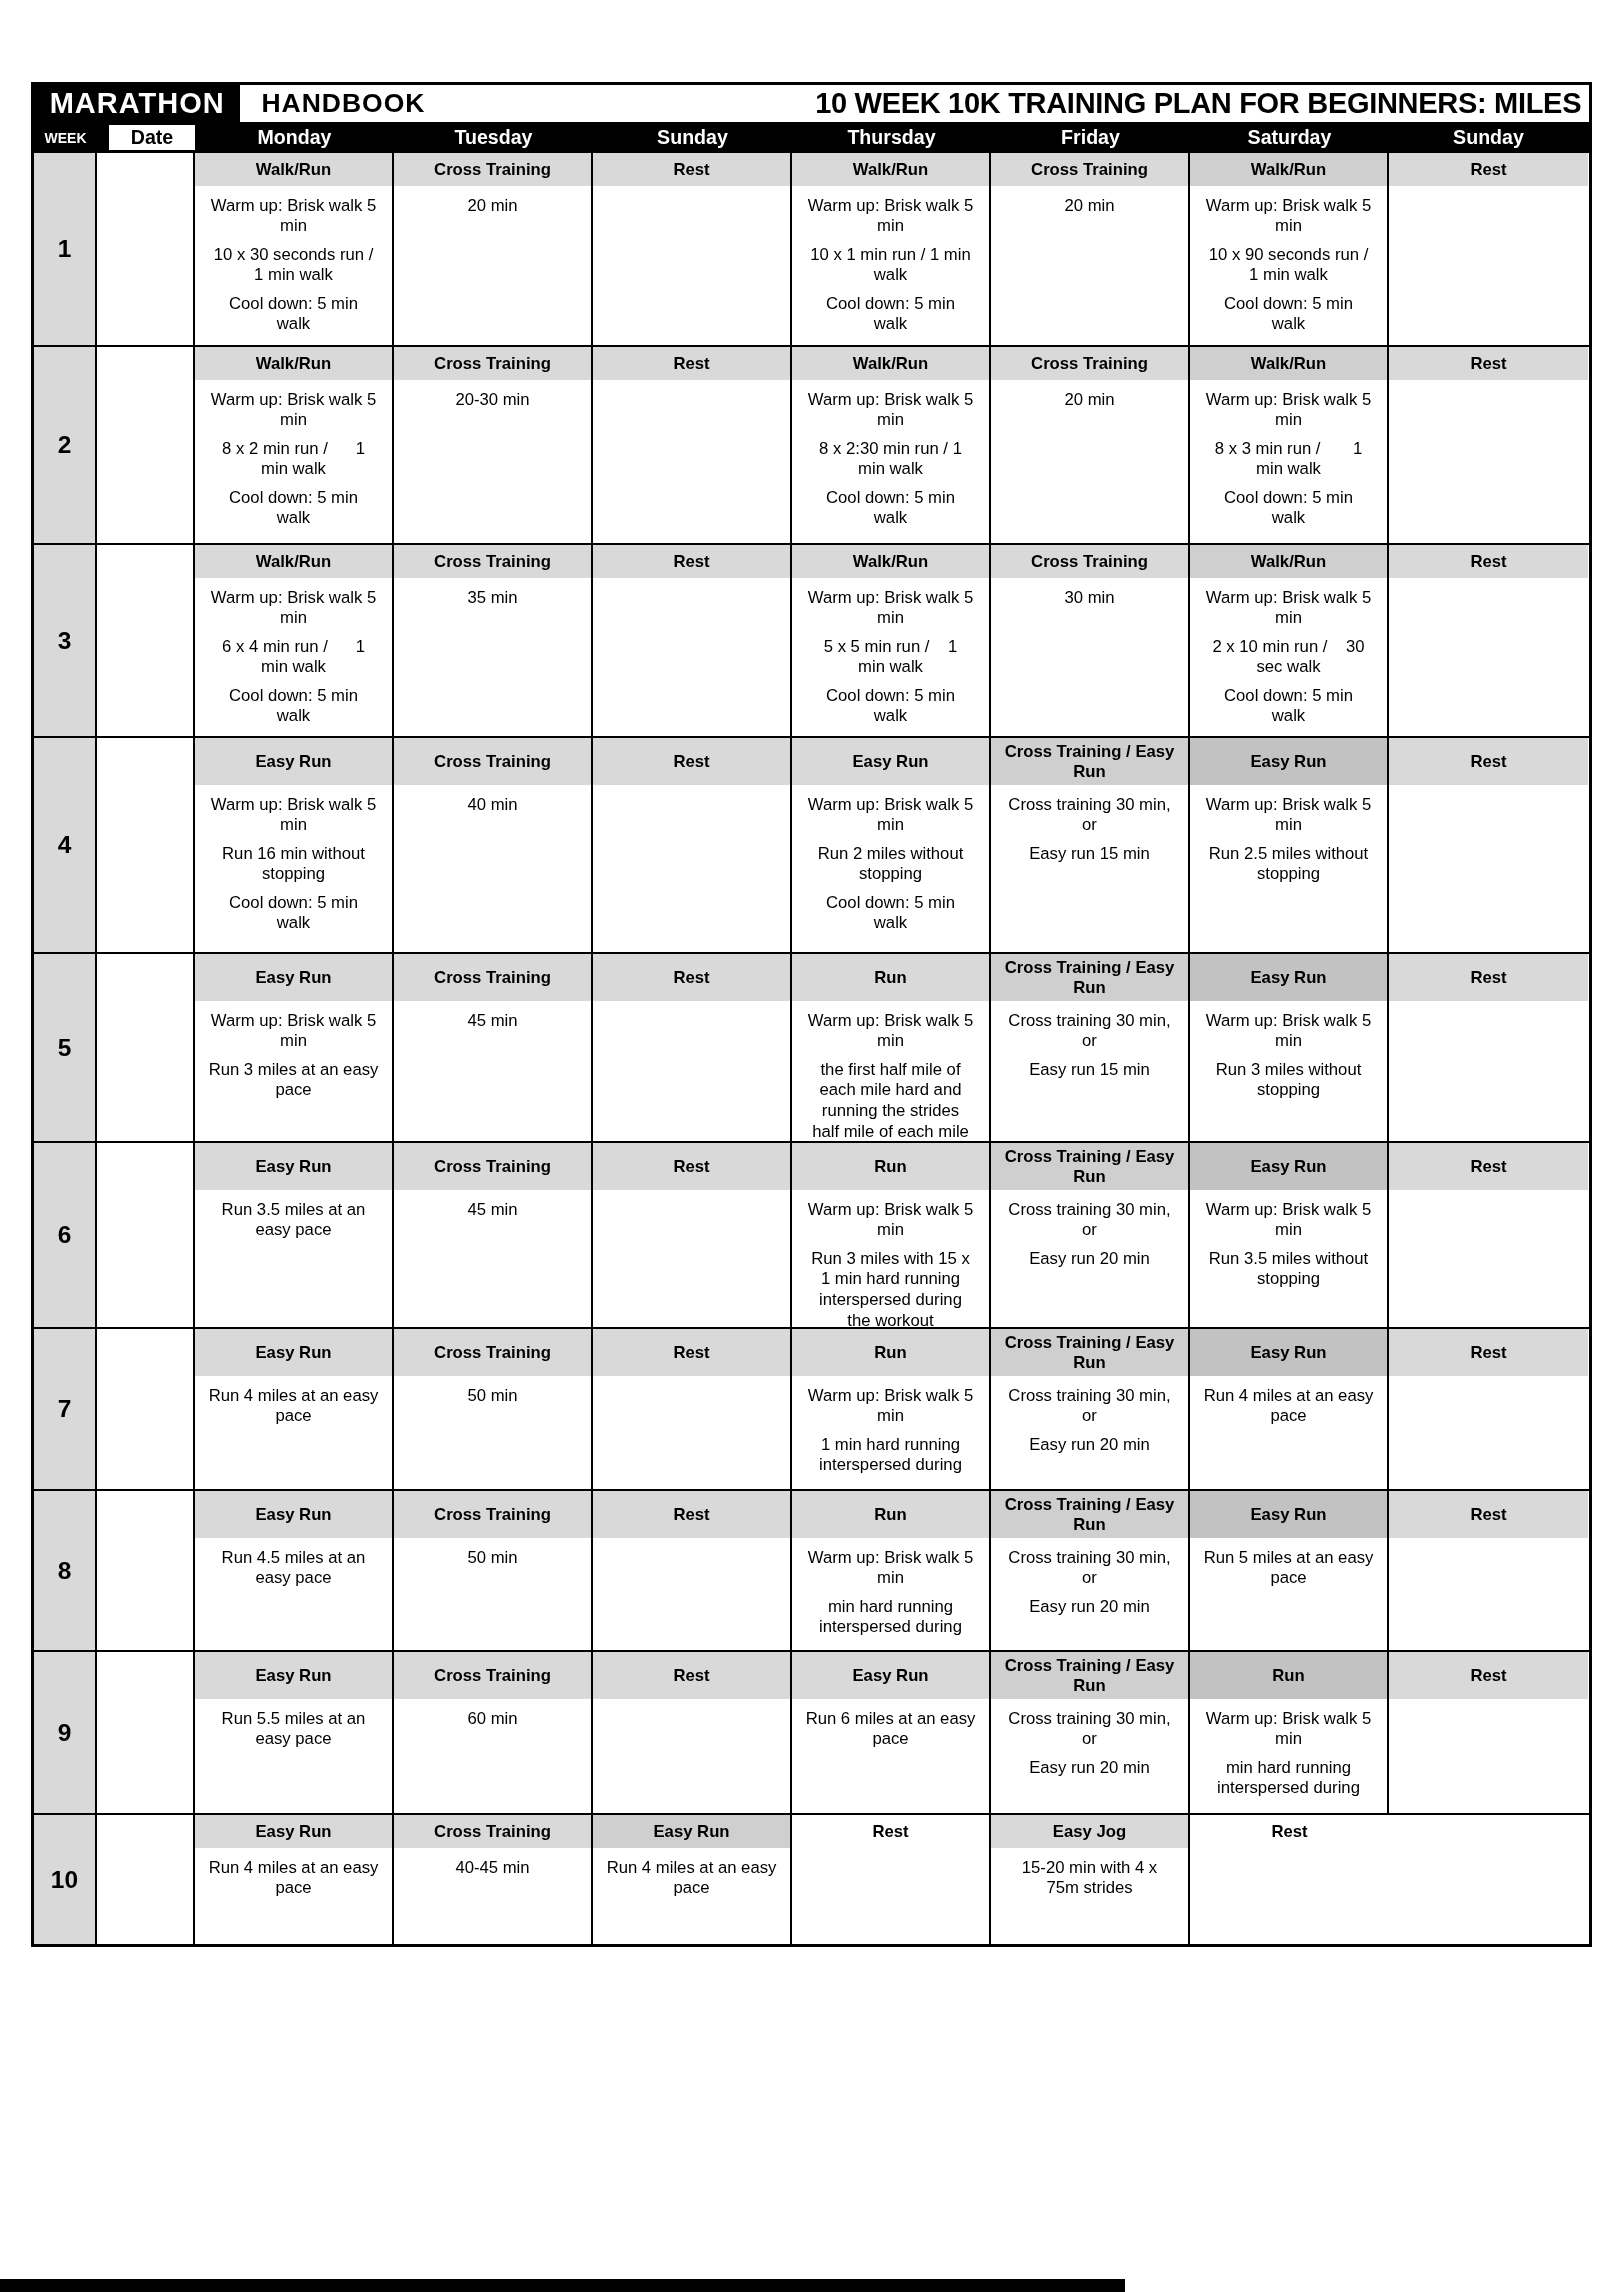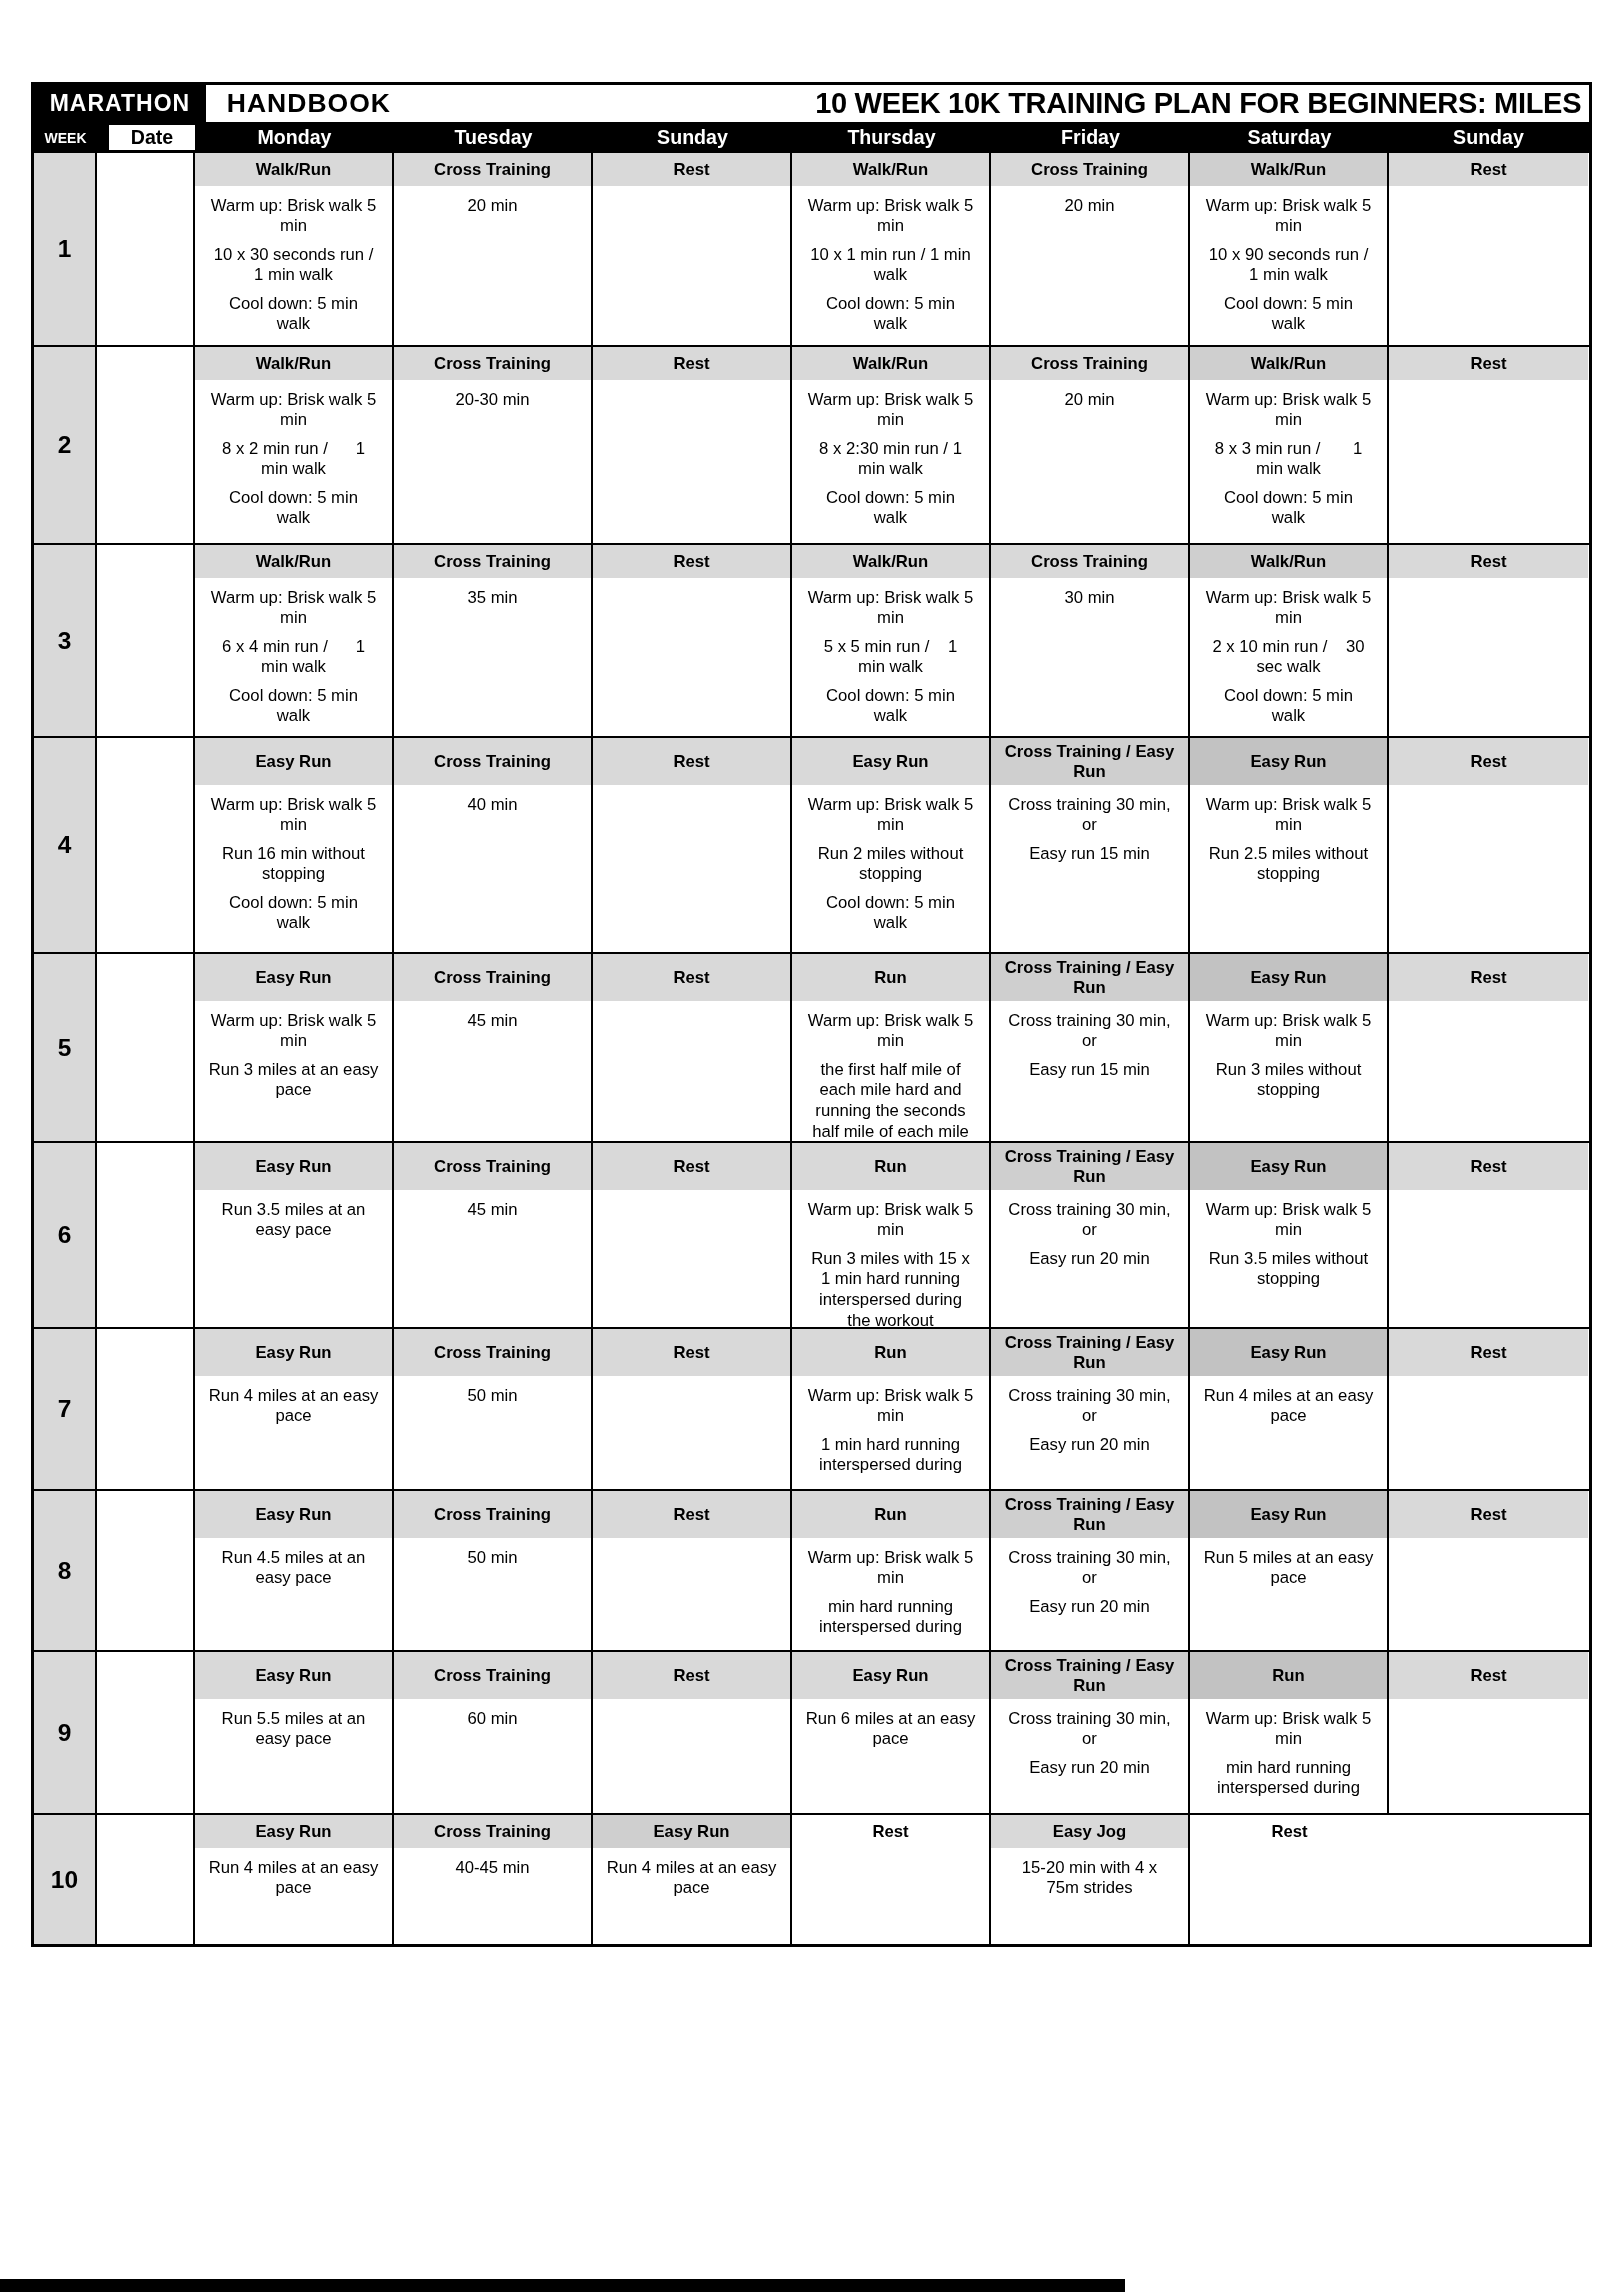--- a/index.html
+++ b/index.html
@@ -2,21 +2,21 @@
 <html><head>
 <meta charset="utf-8">
 <style>
   *{margin:0;padding:0;box-sizing:border-box}
   html,body{width:1620px;height:2293px;background:#fff;overflow:hidden;
     font-family:"Liberation Sans","DejaVu Sans",sans-serif;color:#000;position:relative}
   .sheet{position:absolute;left:31px;top:82px;width:1561px;border:3.9px solid #000;background:#fff}
   
   .top-band{height:37px;display:flex;align-items:stretch;background:#fff}
   .logo{display:flex;align-items:stretch}
-  .logo-marathon{background:#000;color:#fff;font-weight:bold;font-size:23px;
+  .logo-marathon{background:#000;color:#fff;font-weight:bold;font-size:29px;
     padding:0 15.7px;display:flex;align-items:center;letter-spacing:1px}
   .logo-handbook{color:#000;font-weight:bold;font-size:26.5px;padding-left:21px;
     letter-spacing:1px;display:flex;align-items:center}
   .title{margin-left:auto;align-self:center;font-weight:bold;font-size:29px;
     padding-right:7.8px;letter-spacing:-0.3px;white-space:nowrap}
   
   .dhrow{height:31px;background:#000;color:#fff;display:flex;align-items:center;font-weight:bold}
   .dh{text-align:center;font-size:19.6px}
   .wkh{width:63px;font-size:14px}
   .dth{width:98px;display:flex;align-items:center;justify-content:flex-end}
@@ -418,21 +418,21 @@
         <div class="cell day">
           <div class="hdr s-l">Run</div>
           <div class="content">
             <div class="para">
               <div class="line">Warm up: Brisk walk 5</div>
               <div class="line">min</div>
             </div>
             <div class="para">
               <div class="line">the first half mile of</div>
               <div class="line">each mile hard and</div>
-              <div class="line">running the seconds</div>
+              <div class="line">running the strides</div>
               <div class="line">half mile of each mile</div>
             </div>
           </div>
         </div>
         <div class="cell day">
           <div class="hdr s-m">Cross Training / Easy Run</div>
           <div class="content">
             <div class="para">
               <div class="line">Cross training 30 min,</div>
               <div class="line">or</div>

